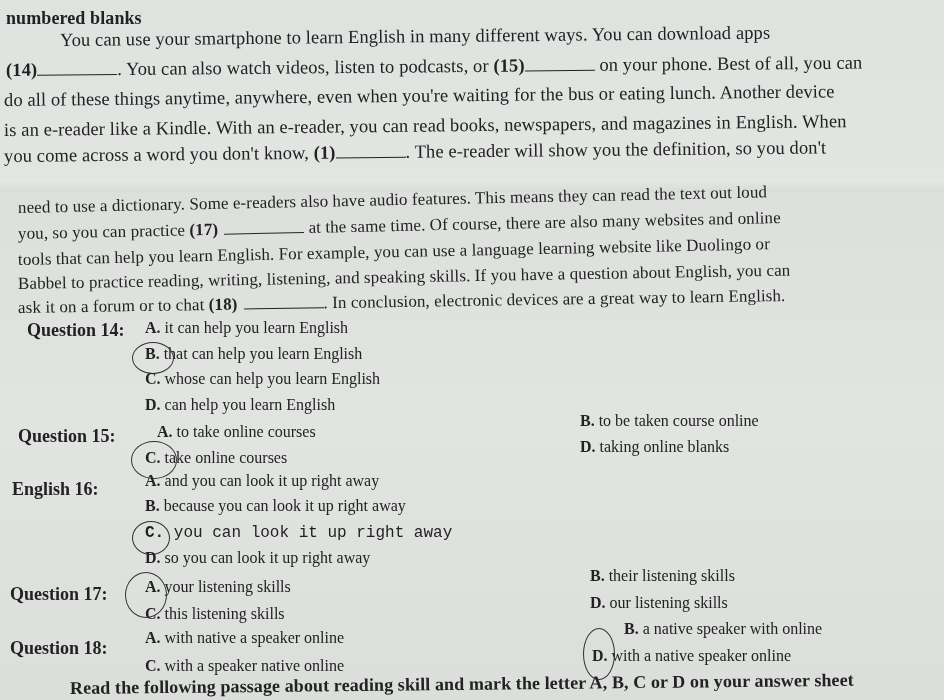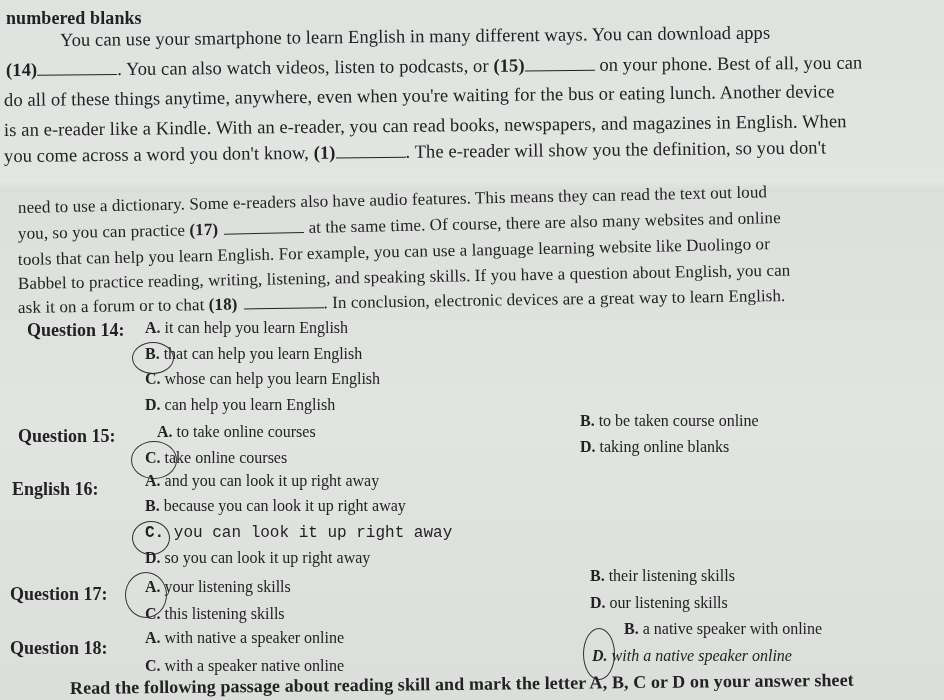--- a/index.html
+++ b/index.html
@@ -79,16 +79,16 @@
 <div class="opt" style="left:145px;top:578px;"><span class="letter">A.</span> <span>your listening skills</span></div>
 <div class="circle" style="left:125px;top:572px;width:40px;height:44px;"></div>
 <div class="opt" style="left:590px;top:567px;"><span class="letter">B.</span> <span>their listening skills</span></div>
 <div class="opt" style="left:145px;top:605px;"><span class="letter">C.</span> <span>this listening skills</span></div>
 <div class="opt" style="left:590px;top:594px;"><span class="letter">D.</span> <span>our listening skills</span></div>
 
 <div class="q-label" style="left:10px;top:638px;">Question 18:</div>
 <div class="opt" style="left:145px;top:629px;"><span class="letter">A.</span> <span>with native a speaker online</span></div>
 <div class="opt" style="left:612px;top:620px;margin-left:12px;"><span class="letter">B.</span> <span>a native speaker with online</span></div>
 <div class="opt" style="left:145px;top:657px;"><span class="letter">C.</span> <span>with a speaker native online</span></div>
-<div class="opt" style="left:592px;top:647px;font-style:italic;"><span class="letter">D.</span> <span>with a native speaker online</span></div>
+<div class="opt" style="left:592px;top:647px;"><span class="letter">D.</span> <span>with a native speaker online</span></div>
 <div class="circle" style="left:583px;top:628px;width:30px;height:50px;"></div>
 
 <div class="line b" style="left:70px;top:678px;font-size:18px;transform:rotate(-0.6deg);transform-origin:left;">Read the following passage about reading skill and mark the letter A, B, C or D on your answer sheet</div>
 
 </body></html>

